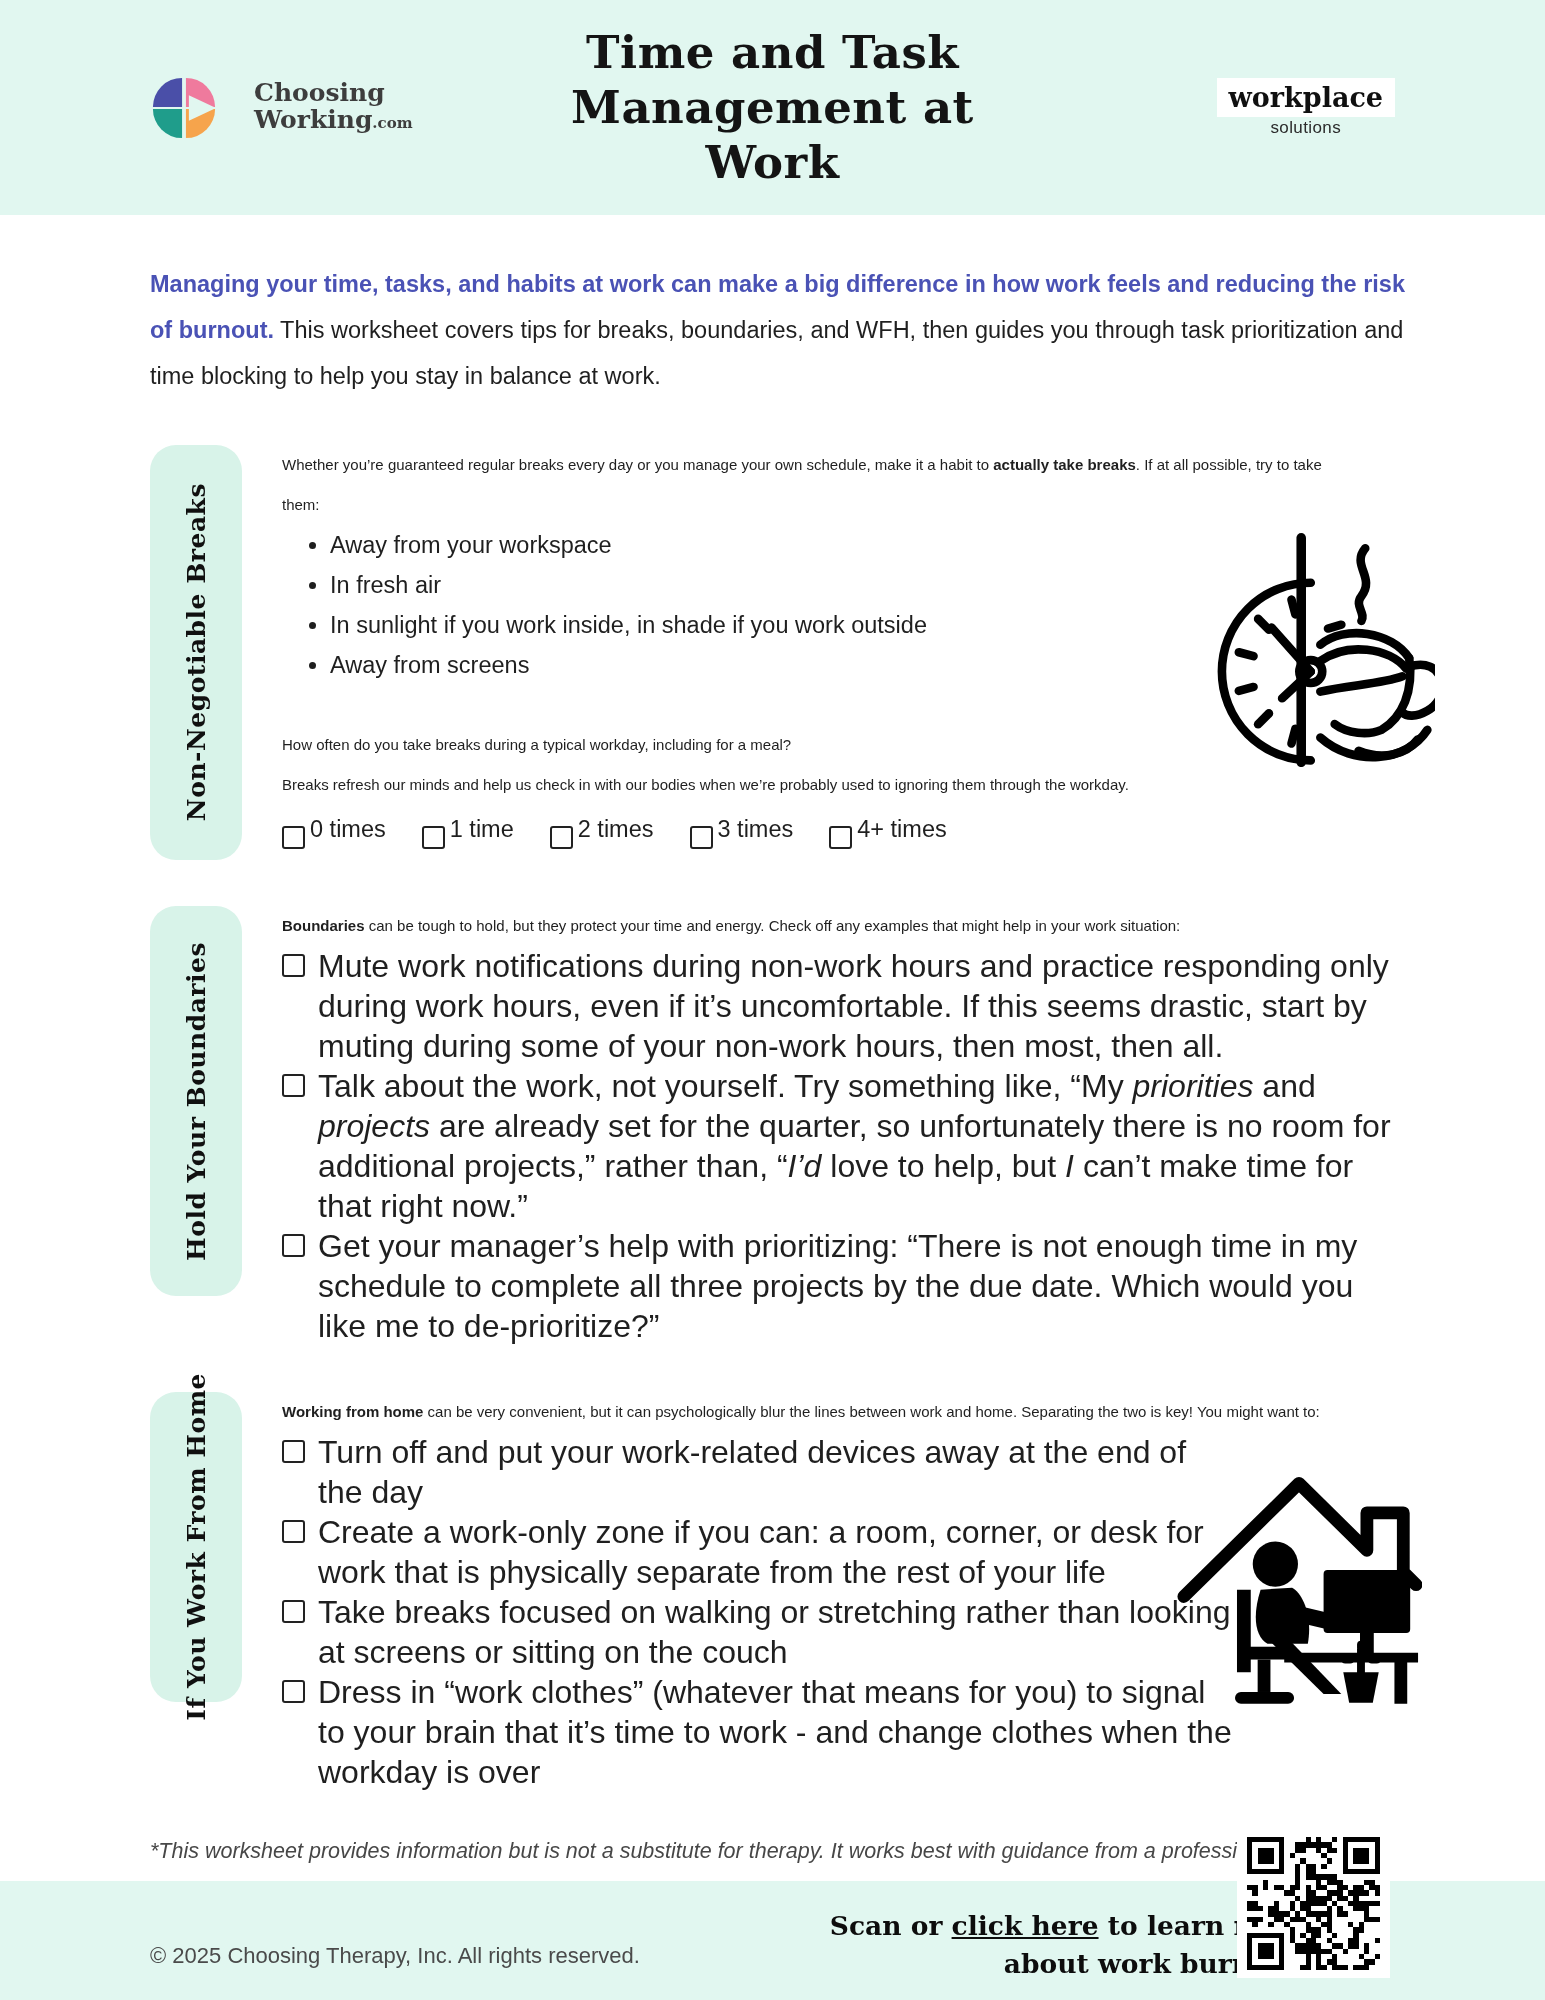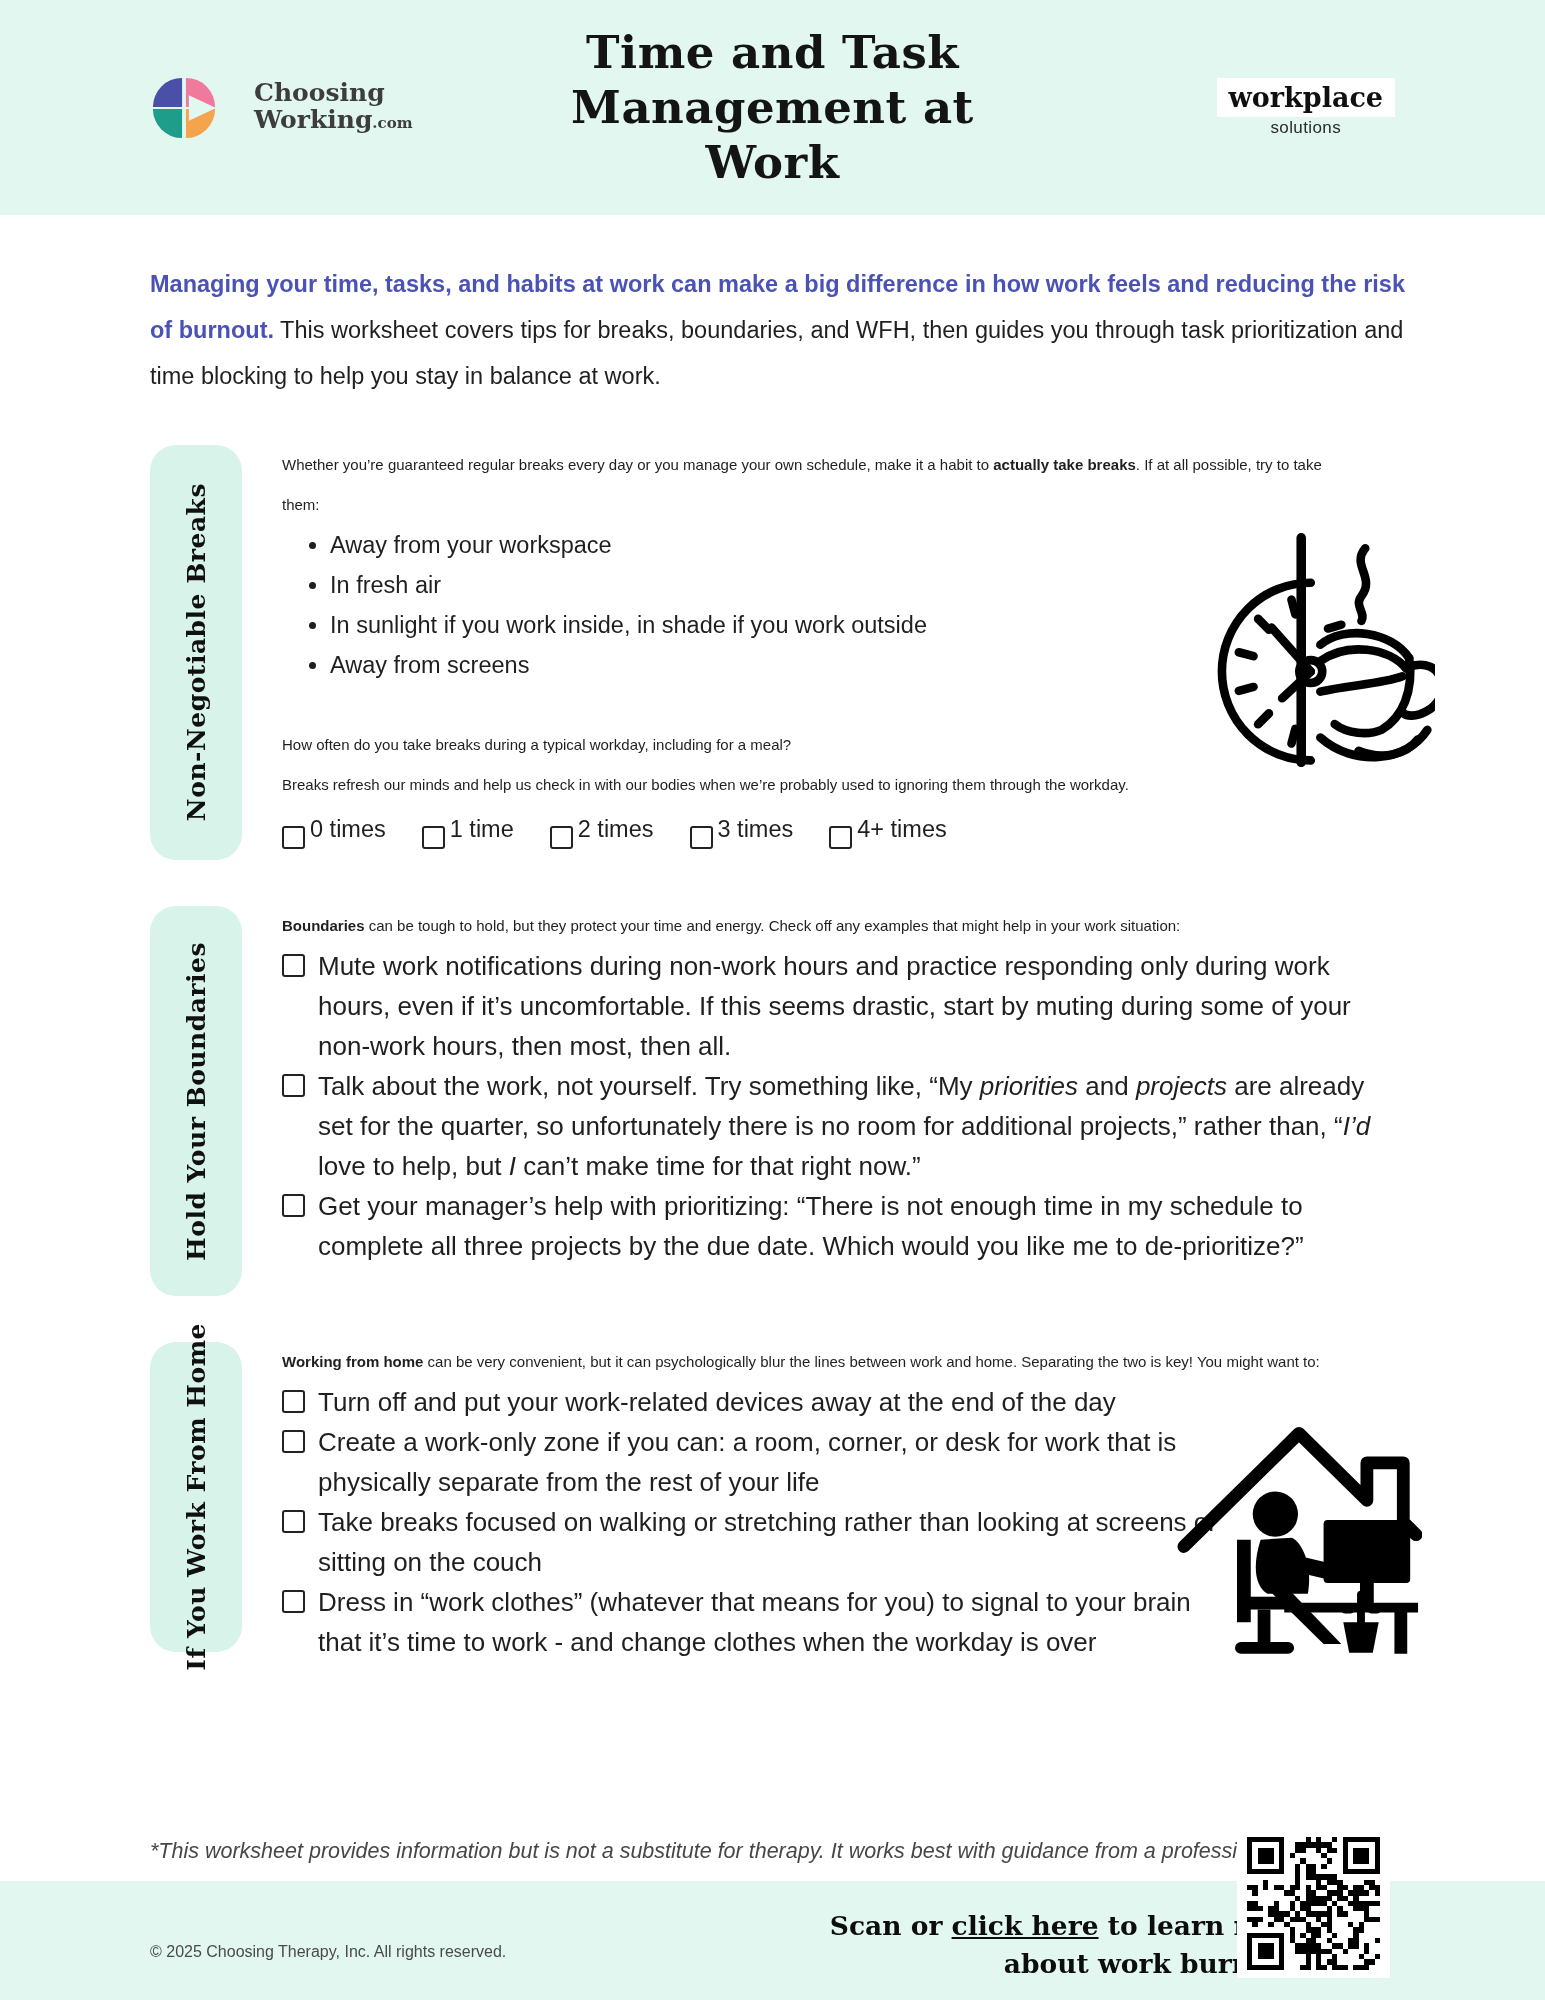--- a/index.html
+++ b/index.html
@@ -43,33 +43,33 @@
   .bullets{list-style:disc;margin:0 0 0 30px;padding-left:18px;max-width:860px;}
   .bullets li{font-size:23.5px;line-height:40px;}
 
   .options{display:flex;gap:36px;margin-top:4px;align-items:center;flex-wrap:wrap;}
   .opt{display:flex;align-items:flex-end;gap:5px;font-size:23.5px;line-height:40px;}
   .ckbox{width:23px;height:23px;border:2.5px solid #222;border-radius:3px;background:#fff;flex:none;}
 
   .cklist{display:block;}
   .ck-row{display:flex;gap:13px;}
   .ck-row .ckbox{margin-top:8px;}
-  .ck-text{font-size:26px;line-height:40px;}
+  .ck-text{font-size:32px;line-height:40px;}
   .wide .ck-text{max-width:1085px;}
   .narrow{max-width:955px;}
 
   .art{position:absolute;}
   .art1{right:-5px;top:88px;width:258px;}
   .art2{right:8px;top:52px;width:248px;}
 
   
   .footer{position:absolute;left:0;right:0;bottom:0;}
   .disclaimer{font-style:italic;color:#474747;font-size:21.5px;margin:0 0 17px 150px;}
   .strip{height:119px;background:var(--mint);position:relative;}
-  .copyright{position:absolute;left:150px;top:62px;color:#4a4a4a;font-size:16px;}
+  .copyright{position:absolute;left:150px;top:62px;color:#4a4a4a;font-size:22px;}
   .scan{position:absolute;right:235px;top:26px;text-align:right;font-family:"DejaVu Serif",serif;font-weight:700;font-size:26.5px;line-height:38px;color:#0d0d0d;}
   .qr-box{position:absolute;right:155px;bottom:22px;width:153px;height:150px;background:#fff;display:flex;align-items:center;justify-content:center;}
   .qr-box svg{width:133px;height:133px;}
 </style>
 </head>
 <body>
 
 <div id="page">
 
   <header class="hdr">

